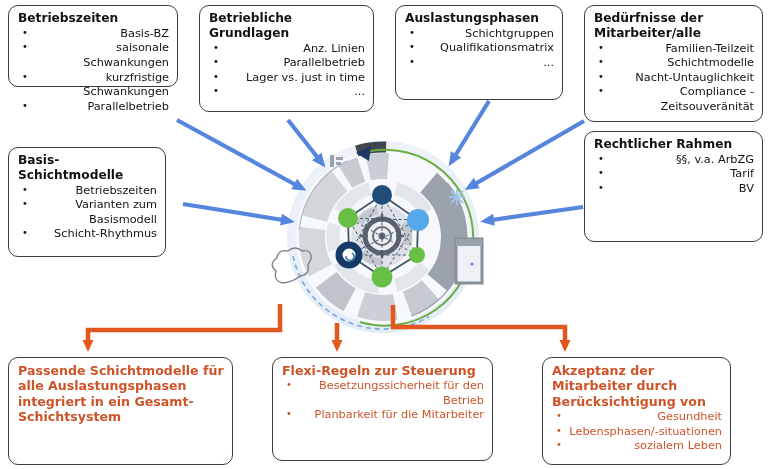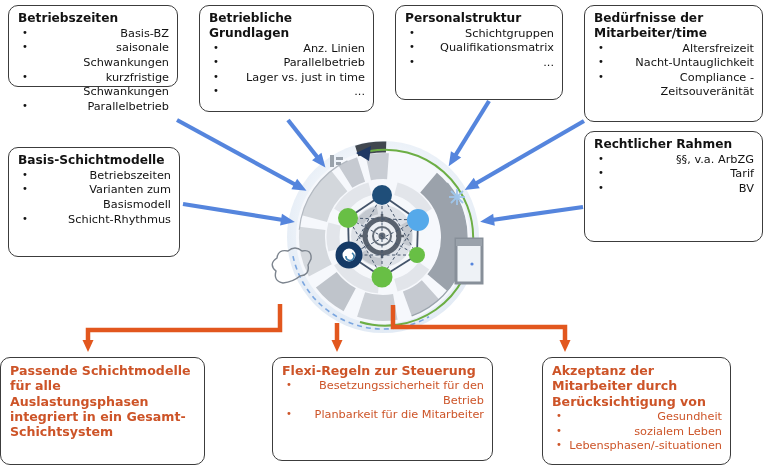--- a/index.html
+++ b/index.html
@@ -169,69 +169,70 @@
     <h3>Betriebliche Grundlagen</h3>
     <ul>
       <li>Anz. Linien</li>
       <li>Parallelbetrieb</li>
       <li>Lager vs. just in time</li>
       <li>...</li>
     </ul>
   </div>
 
   <div class="box" style="left:395px;top:5px;width:168px;height:95px">
-    <h3>Personalstruktur</h3>
+    <h3>Auslastungsphasen</h3>
     <ul>
       <li>Schichtgruppen</li>
       <li>Qualifikationsmatrix</li>
       <li>...</li>
     </ul>
   </div>
 
   <div class="box" style="left:584px;top:5px;width:179px;height:117px">
-    <h3>Bedürfnisse der Mitarbeiter/time</h3>
-    <ul>
-      <li>Altersfreizeit</li>
+    <h3>Bedürfnisse der Mitarbeiter/alle</h3>
+    <ul>
+      <li>Familien-Teilzeit</li>
+      <li>Schichtmodelle</li>
       <li>Nacht-Untauglichkeit</li>
       <li>Compliance - Zeitsouveränität</li>
     </ul>
   </div>
 
-  <div class="box" style="left:8px;top:147px;width:172px;height:110px">
+  <div class="box" style="left:8px;top:147px;width:158px;height:110px">
     <h3>Basis-Schichtmodelle</h3>
     <ul>
       <li>Betriebszeiten</li>
       <li>Varianten zum Basismodell</li>
       <li>Schicht-Rhythmus</li>
     </ul>
   </div>
 
   <div class="box" style="left:584px;top:131px;width:179px;height:111px">
     <h3>Rechtlicher Rahmen</h3>
     <ul>
       <li>§§, v.a. ArbZG</li>
       <li>Tarif</li>
       <li>BV</li>
     </ul>
   </div>
 
-  <div class="box out" style="left:0;top:357px;width:205px;height:108px">
+  <div class="box out" style="left:8px;top:357px;width:225px;height:108px">
     <h3>Passende Schichtmodelle für alle Auslastungsphasen integriert in ein Gesamt-Schichtsystem</h3>
   </div>
 
   <div class="box out" style="left:272px;top:357px;width:221px;height:104px">
     <h3>Flexi-Regeln zur Steuerung</h3>
     <ul>
       <li>Besetzungssicherheit für den Betrieb</li>
       <li>Planbarkeit für die Mitarbeiter</li>
     </ul>
   </div>
 
   <div class="box out" style="left:542px;top:357px;width:189px;height:108px">
     <h3>Akzeptanz der Mitarbeiter durch Berücksichtigung von</h3>
     <ul>
       <li>Gesundheit</li>
+      <li>Lebensphasen/-situationen</li>
       <li>sozialem Leben</li>
-      <li>Lebensphasen/-situationen</li>
     </ul>
   </div>
 
 </div>
 
 </body></html>

